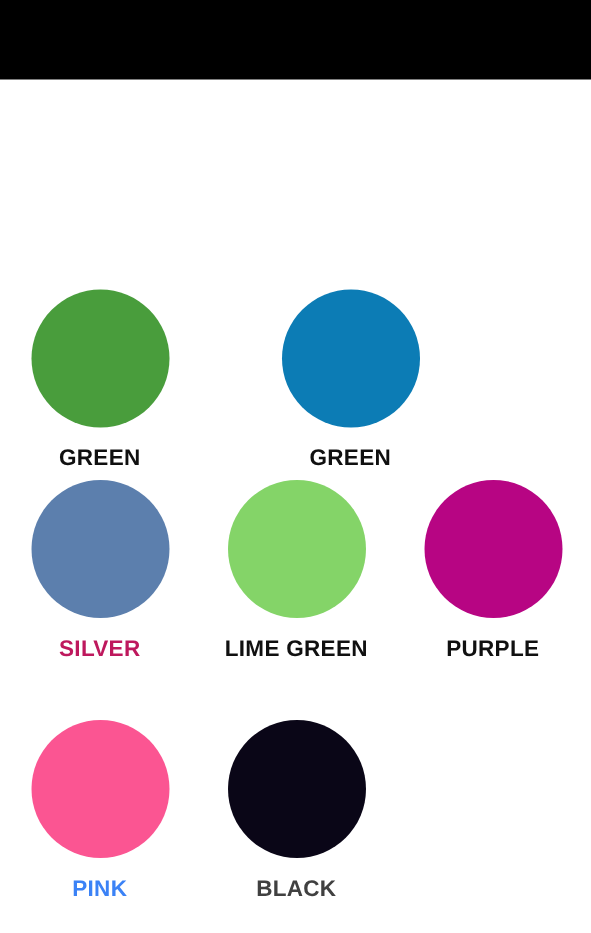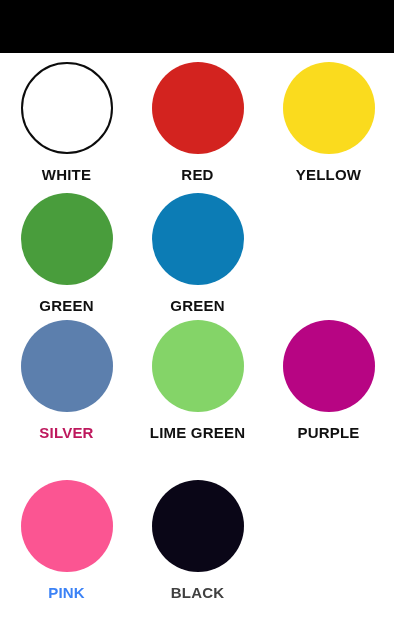--- a/index.html
+++ b/index.html
@@ -41,21 +41,21 @@
   .swatch-row {
     position: absolute;
     left: 0;
     width: 394px;
     display: flex;
     flex-direction: row;
     justify-content: flex-start;
     align-items: flex-start;
   }
   .swatch-row.row-0 { top: 9px; }
-  .swatch-row.row-1 { top: 140px; }
+  .swatch-row.row-1 { top: 140px; gap: 36px; }
   .swatch-row.row-2 { top: 267px; }
   .swatch-row.row-3 { top: 427px; }
 
   .swatch-cell {
     width: 131px;
     display: flex;
     flex-direction: column;
     align-items: center;
   }
   .swatch-cell.col-0 { margin-left: 1px; }
@@ -84,34 +84,20 @@
 </style>
 </head>
 <body style="background-color: rgb(255, 255, 255);">
 
 <div id="page">
 
   <div id="top-bar" style="background-color: rgb(0, 0, 0);"></div>
 
   <div id="swatch-grid">
 
-    <div class="swatch-row row-0">
-      <div class="swatch-cell col-0">
-        <div class="swatch-circle outlined" style="background-color: rgb(255, 255, 255);"></div>
-        <div class="swatch-label" style="color: rgb(16, 16, 16);">WHITE</div>
-      </div>
-      <div class="swatch-cell">
-        <div class="swatch-circle" style="background-color: rgb(211, 35, 31);"></div>
-        <div class="swatch-label" style="color: rgb(16, 16, 16);">RED</div>
-      </div>
-      <div class="swatch-cell">
-        <div class="swatch-circle" style="background-color: rgb(250, 219, 30);"></div>
-        <div class="swatch-label" style="color: rgb(16, 16, 16);">YELLOW</div>
-      </div>
-    </div>
 
     <div class="swatch-row row-1">
       <div class="swatch-cell col-0">
         <div class="swatch-circle" style="background-color: rgb(73, 157, 60);"></div>
         <div class="swatch-label" style="color: rgb(16, 16, 16);">GREEN</div>
       </div>
       <div class="swatch-cell">
         <div class="swatch-circle" style="background-color: rgb(12, 124, 181);"></div>
         <div class="swatch-label" style="color: rgb(16, 16, 16);">GREEN</div>
       </div>

